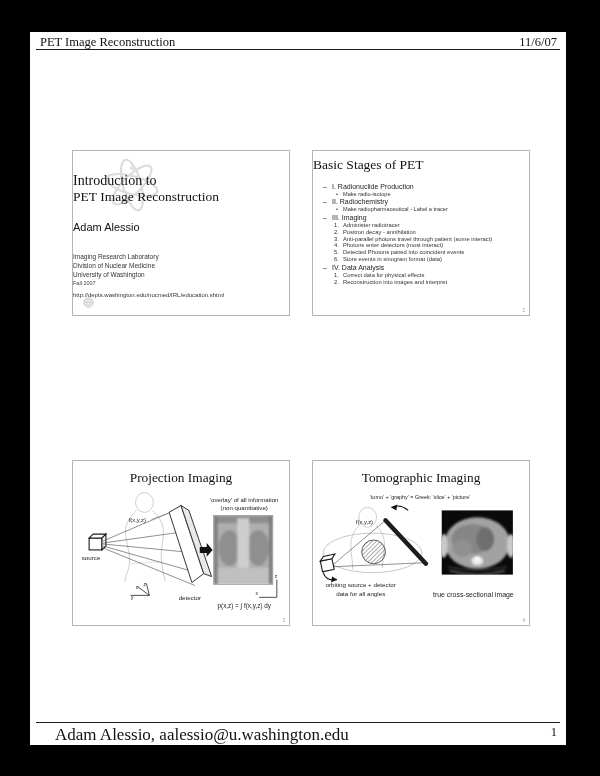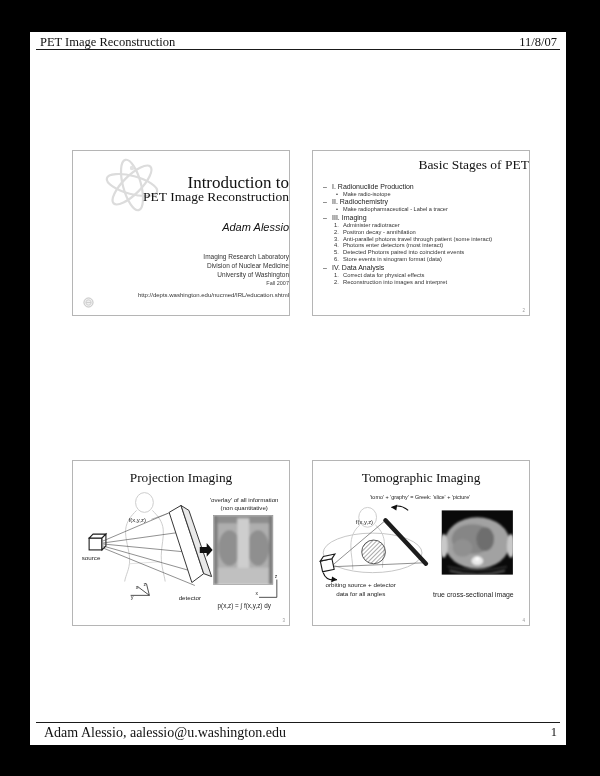--- a/index.html
+++ b/index.html
@@ -5,39 +5,39 @@
   html,body { margin:0; padding:0; background:#000; }
   .canvas { position:relative; width:600px; height:776px; background:#000; overflow:hidden;
             font-family:"Liberation Serif", serif; color:#111; }
   .page { position:absolute; left:30px; top:32px; width:536px; height:713px; background:#fff; }
 
   
   .hdr-title { position:absolute; left:10px; top:3px; font-size:12.5px; }
   .hdr-date  { position:absolute; right:9px; top:3px; font-size:12.5px; }
   .hdr-rule  { position:absolute; left:6px; right:6px; top:17px; border-top:1px solid #1a1a1a; }
   .ftr-rule  { position:absolute; left:6px; right:6px; top:690px; border-top:1px solid #1a1a1a; }
-  .ftr-author{ position:absolute; left:14px; top:693px; font-size:14px; }
+  .ftr-author{ position:absolute; left:25px; top:693px; font-size:17px; }
   .ftr-page  { position:absolute; right:9px; top:693px; font-size:12.5px; }
 
   
   .slide { position:absolute; width:218px; height:166px; background:#fff;
            border:1px solid #b5b5b5; box-sizing:border-box; overflow:hidden; }
   #s1 { left:42px;  top:118px; }
   #s2 { left:282px; top:118px; }
   #s3 { left:42px;  top:428px; }
   #s4 { left:282px; top:428px; }
 
-  .abs { position:absolute; left:0; width:100%; text-align:right; }
+  .abs { position:absolute; left:0; width:100%; text-align:left; }
   .serif { font-family:"Liberation Serif", serif; }
   .sans  { font-family:"Liberation Sans", sans-serif; }
 
   
-  .s1-title1 { top:22px; font-size:17px; }
+  .s1-title1 { top:22px; font-size:14px; }
   .s1-title2 { top:38px; font-size:13.5px; }
-  .s1-author { top:70px; font-size:11px;font-style:italic; }
+  .s1-author { top:70px; font-size:11px; }
   .s1-org1 { top:90px;  font-size:8px; }
   .s1-org2 { top:102px; font-size:6.5px; color:#333; }
   .s1-org3 { top:111px; font-size:6.5px; color:#333; }
   .s1-org4 { top:120px; font-size:6.5px; color:#333; }
   .s1-org5 { top:129px; font-size:5.5px; color:#444; }
   .s1-url  { top:141px; font-size:6px;  color:#333; }
   .s1-atom { position:absolute; left:26px; top:5px; }
   .s1-seal { position:absolute; left:10px; top:146px; }
 
   
@@ -60,21 +60,21 @@
   svg text { font-family:"Liberation Sans", sans-serif; fill:#222; }
   svg text.tserif { font-family:"Liberation Serif", serif; fill:#111; }
 </style>
 </head>
 <body>
 
 <div class="canvas">
   <div class="page">
 
     <div class="hdr-title">PET Image Reconstruction</div>
-    <div class="hdr-date">11/8/07</div>
+    <div class="hdr-date">11/6/07</div>
     <div class="hdr-rule"></div>
 
     <div class="slide" id="s1">
       <svg class="s1-atom" width="66" height="58" viewBox="0 0 66 58">
         <g fill="none" stroke="#dcdcdc" stroke-width="2.2">
           <ellipse cx="33" cy="29" rx="26" ry="9" transform="rotate(15 33 29)"></ellipse>
           <ellipse cx="33" cy="29" rx="26" ry="9" transform="rotate(75 33 29)"></ellipse>
           <ellipse cx="33" cy="29" rx="26" ry="9" transform="rotate(135 33 29)"></ellipse>
         </g>
         <circle cx="33" cy="12" r="2.2" fill="#e2e2e2"></circle>

